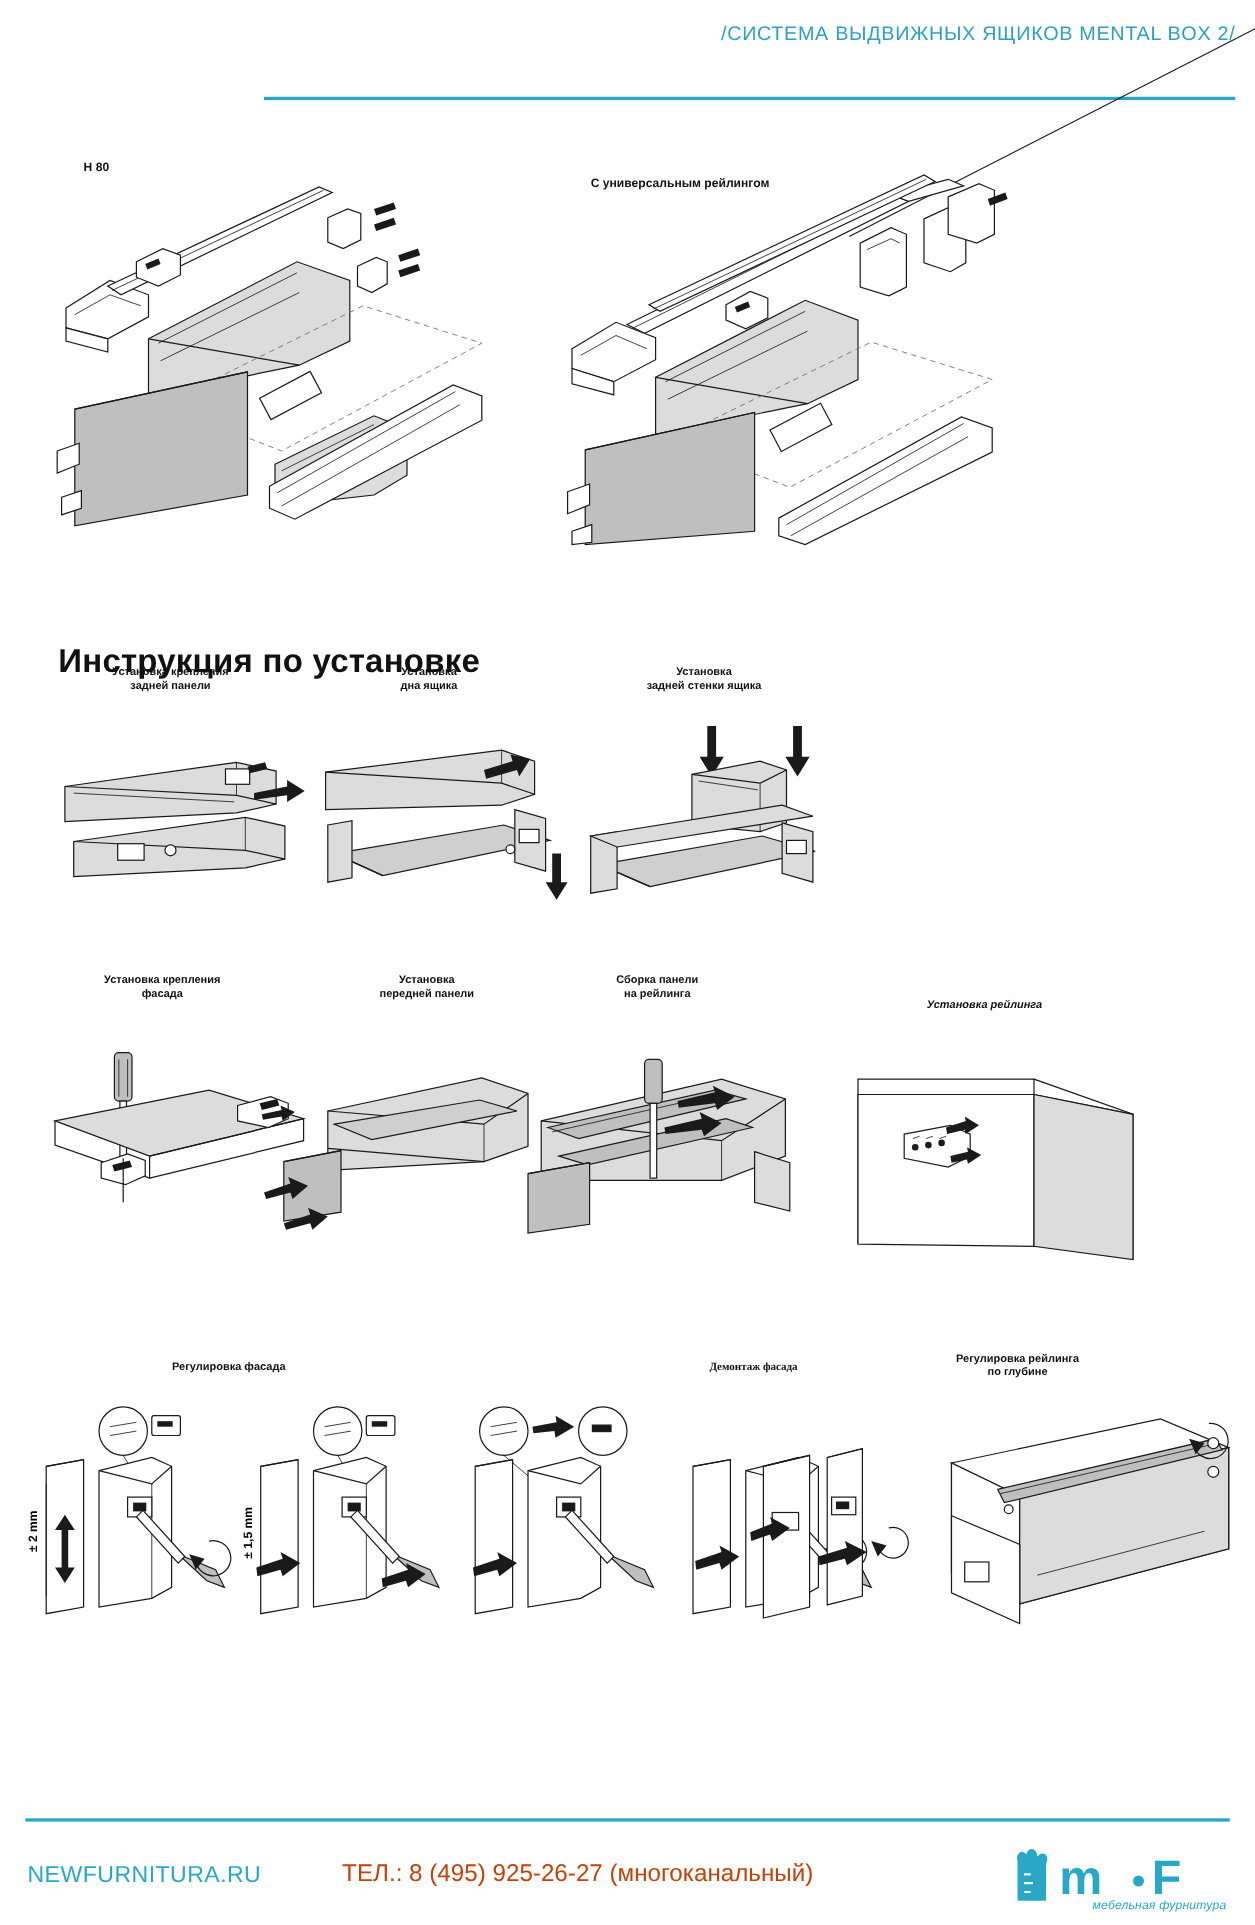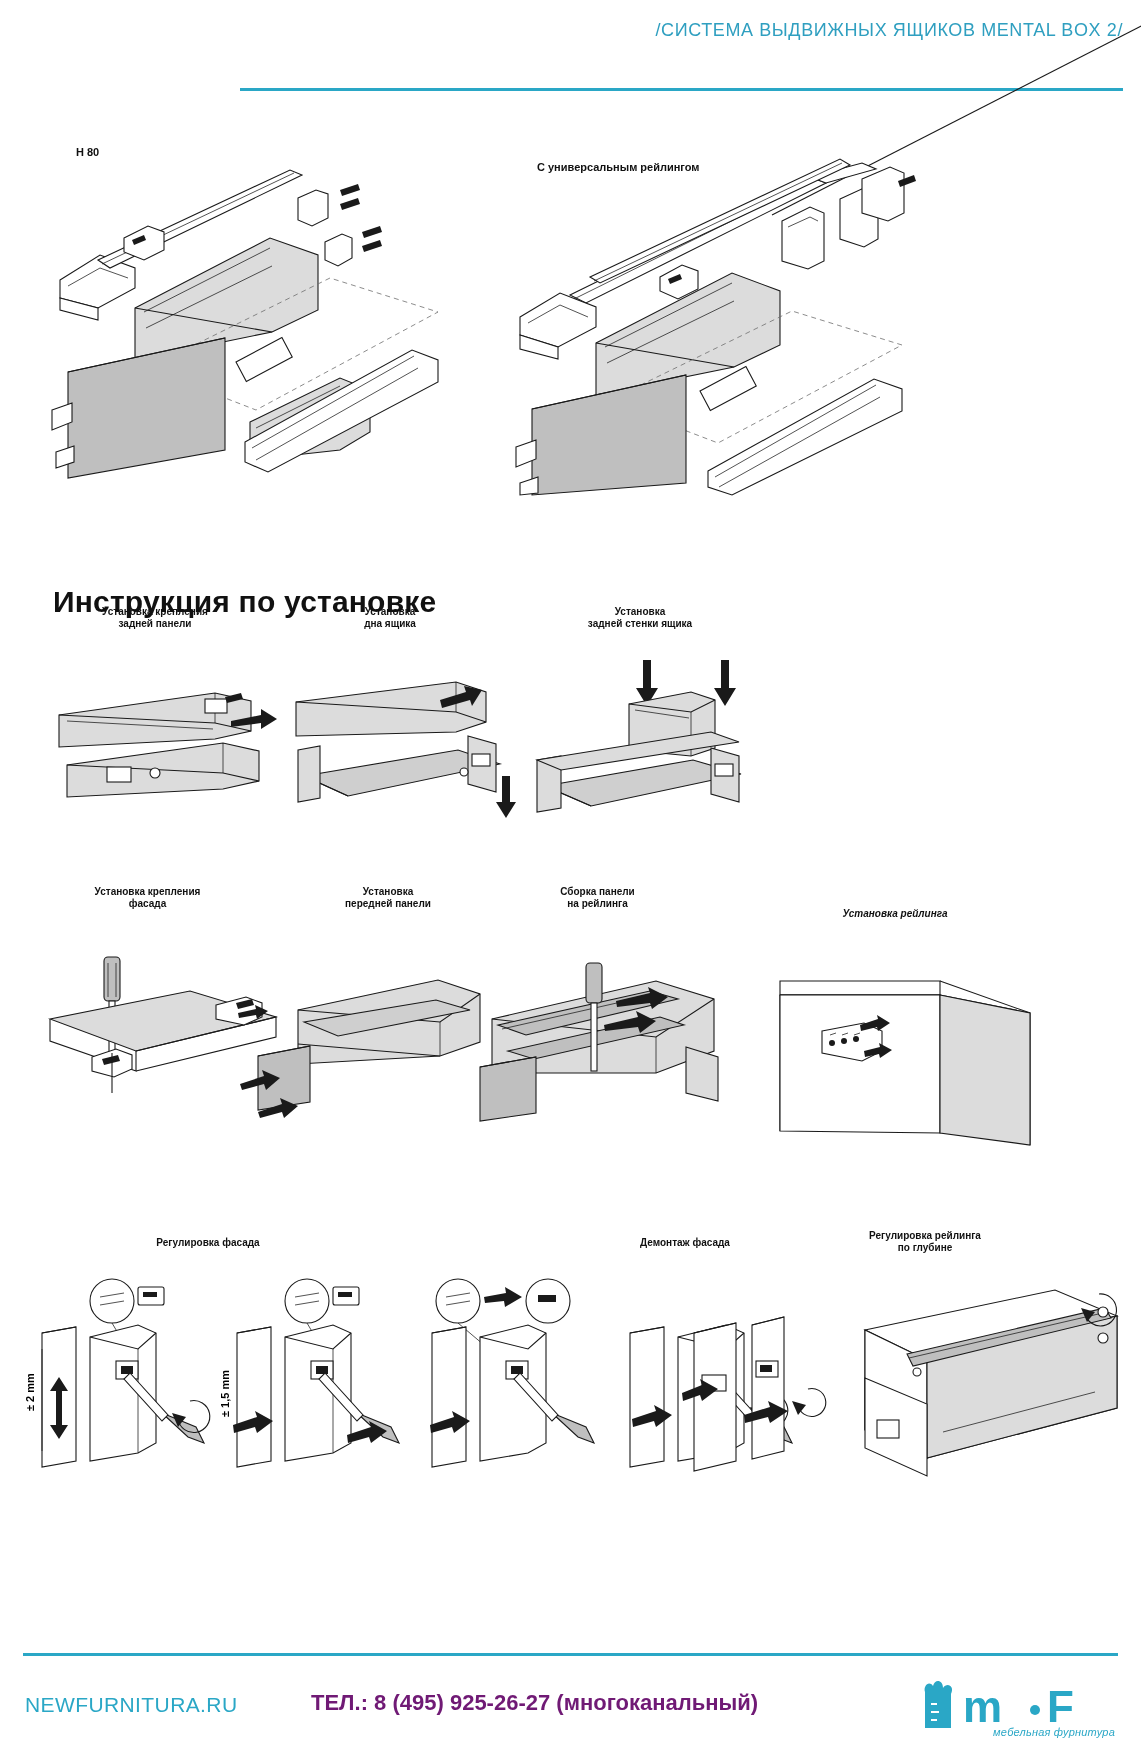--- a/index.html
+++ b/index.html
@@ -58,21 +58,21 @@
   .fillg3{fill:#bfbfbf;stroke:#1a1a1a;stroke-width:1.1;}
   .fillk{fill:#1a1a1a;stroke:none;}
   .dash{stroke:#6f6f6f;stroke-width:0.8;fill:none;stroke-dasharray:5 4;}
 
   
   .foot-rule{position:absolute;left:23px;right:23px;top:1653px;height:3px;background:#2aa7c6;}
   .foot-site{
     position:absolute;left:25px;top:1693px;color:#2aa7c6;font-size:21px;letter-spacing:0.4px;
   }
   .foot-tel{
-    position:absolute;left:311px;top:1690px;color:#701a75;font-size:22px;font-weight:bold;
+    position:absolute;left:311px;top:1690px;color:#c2410c;font-size:22px;font-weight:normal;
   }
   .foot-mf{position:absolute;right:24px;top:1676px;width:200px;height:62px;}
   .mf-sub{
     position:absolute;right:26px;top:1726px;color:#2aa7c6;font-size:11px;
     font-style:italic;letter-spacing:0.2px;text-align:right;width:200px;
   }
 </style>
 </head>
 <body>
 
@@ -351,21 +351,21 @@
       <circle class="fillk" cx="84" cy="86" r="3"></circle>
       <circle class="fillk" cx="96" cy="84" r="3"></circle>
       <path class="fillk" d="M100,70 L118,64 L117,60 L130,68 L118,76 L117,72 L101,76 Z"></path>
       <path class="fillk" d="M104,96 L120,92 L119,88 L132,95 L120,103 L119,99 L105,102 Z"></path>
     </svg>
   </div>
 
   <div class="dw cap" style="left:78px;top:1237px;width:260px;">
     <div>Регулировка фасада</div>
   </div>
-  <div class="dw cap" style="left:560px;top:1237px;width:250px;">
+  <div class="dw cap" style="left:560px;top:1237px;width:250px;font-family:Liberation Serif, serif;">
     <div>Демонтаж фасада</div>
   </div>
   <div class="dw cap" style="left:800px;top:1230px;width:250px;">
     <div>Регулировка рейлинга</div>
     <div>по глубине</div>
   </div>
 
   <div class="dw" style="left:20px;top:1275px;">
     <svg width="210" height="200" viewBox="0 0 210 200">
 

